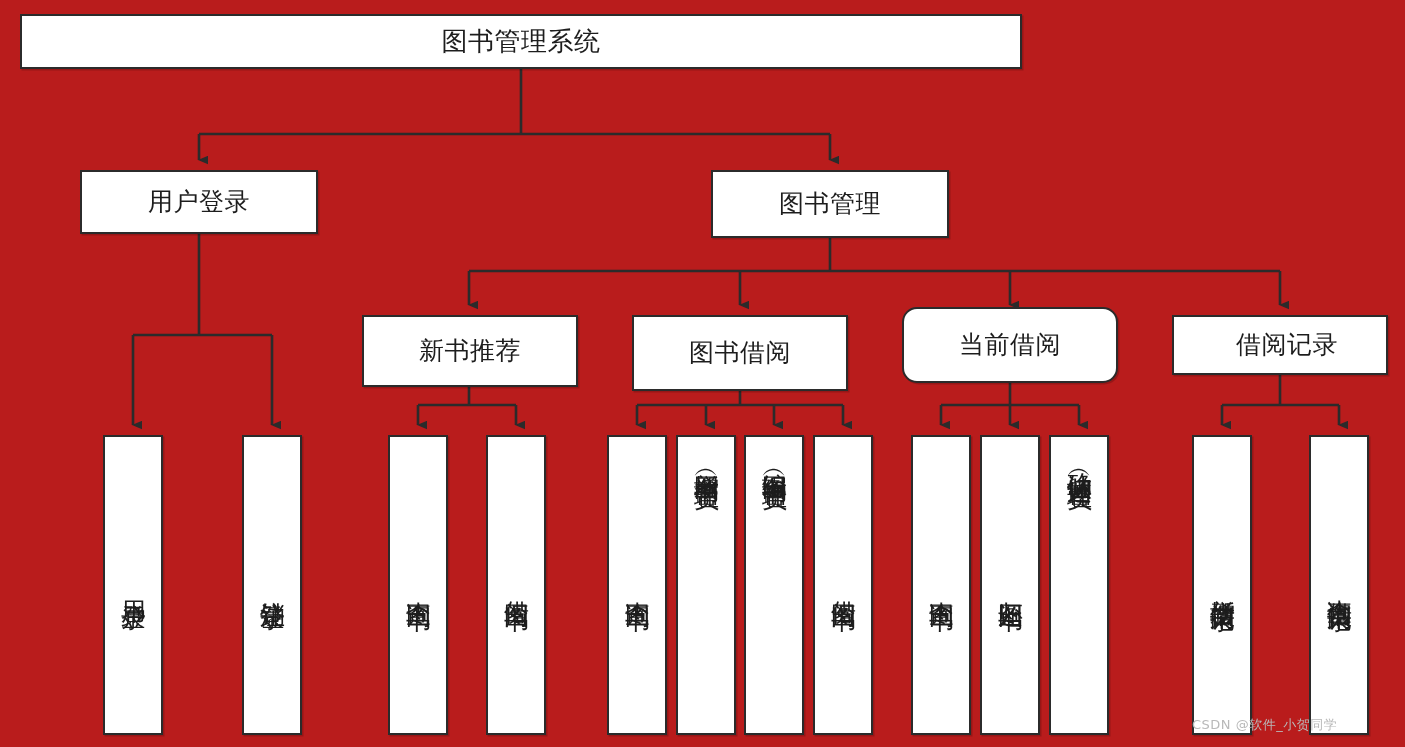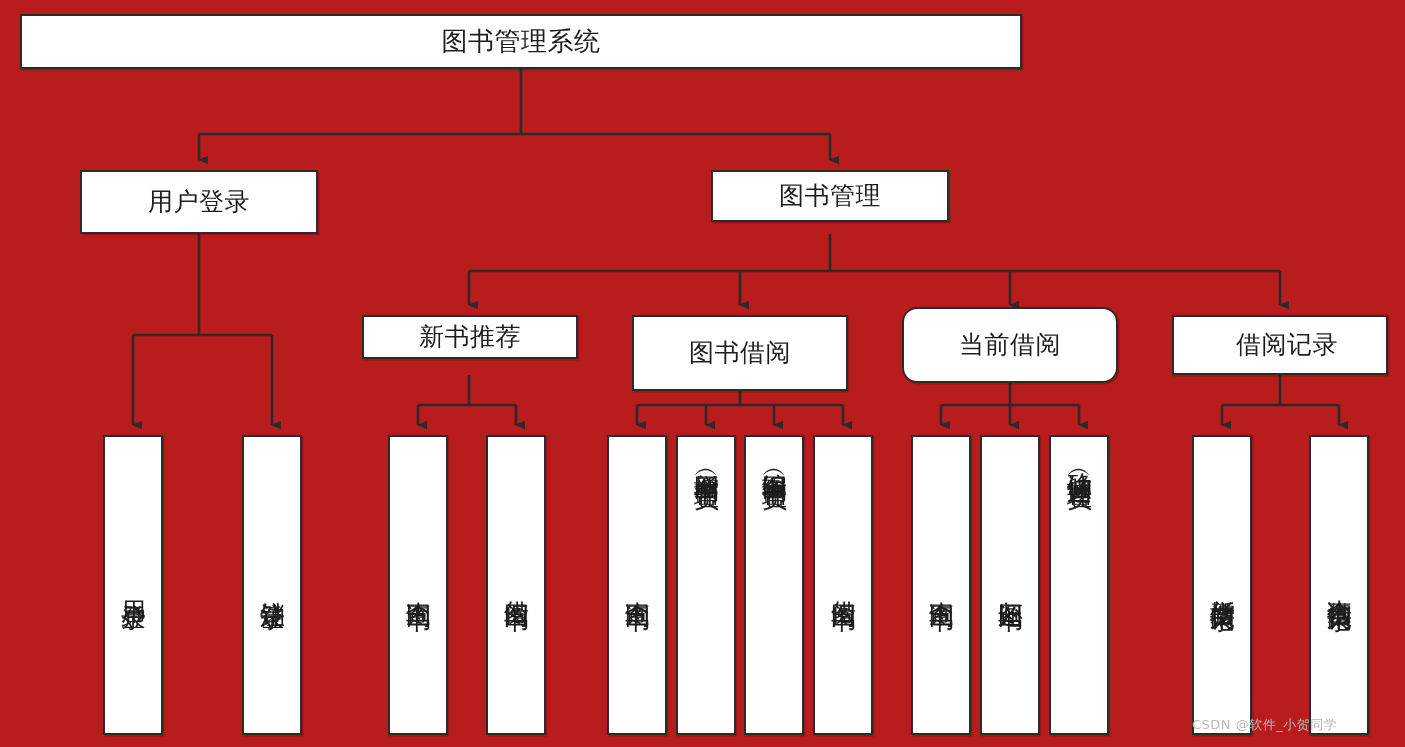--- a/index.html
+++ b/index.html
@@ -130,25 +130,25 @@
   </svg>
 
   <div class="node root horizontal" style="left:20px; top:14px; width:1002px; height:55px;">
     <span class="node-label">图书管理系统</span>
   </div>
 
   <div class="node horizontal" style="left:80px; top:170px; width:238px; height:64px;">
     <span class="node-label">用户登录</span>
   </div>
 
-  <div class="node horizontal" style="left:711px; top:170px; width:238px; height:52px;">
+  <div class="node horizontal" style="left:711px; top:170px; width:238px; height:68px;">
     <span class="node-label">图书管理</span>
   </div>
 
-  <div class="node horizontal" style="left:362px; top:315px; width:216px; height:44px;">
+  <div class="node horizontal" style="left:362px; top:315px; width:216px; height:72px;">
     <span class="node-label">新书推荐</span>
   </div>
 
   <div class="node horizontal" style="left:632px; top:315px; width:216px; height:76px;">
     <span class="node-label">图书借阅</span>
   </div>
 
   <div class="node horizontal" style="left:902px; top:307px; width:216px; height:76px;border-radius:15px;">
     <span class="node-label">当前借阅</span>
   </div>

